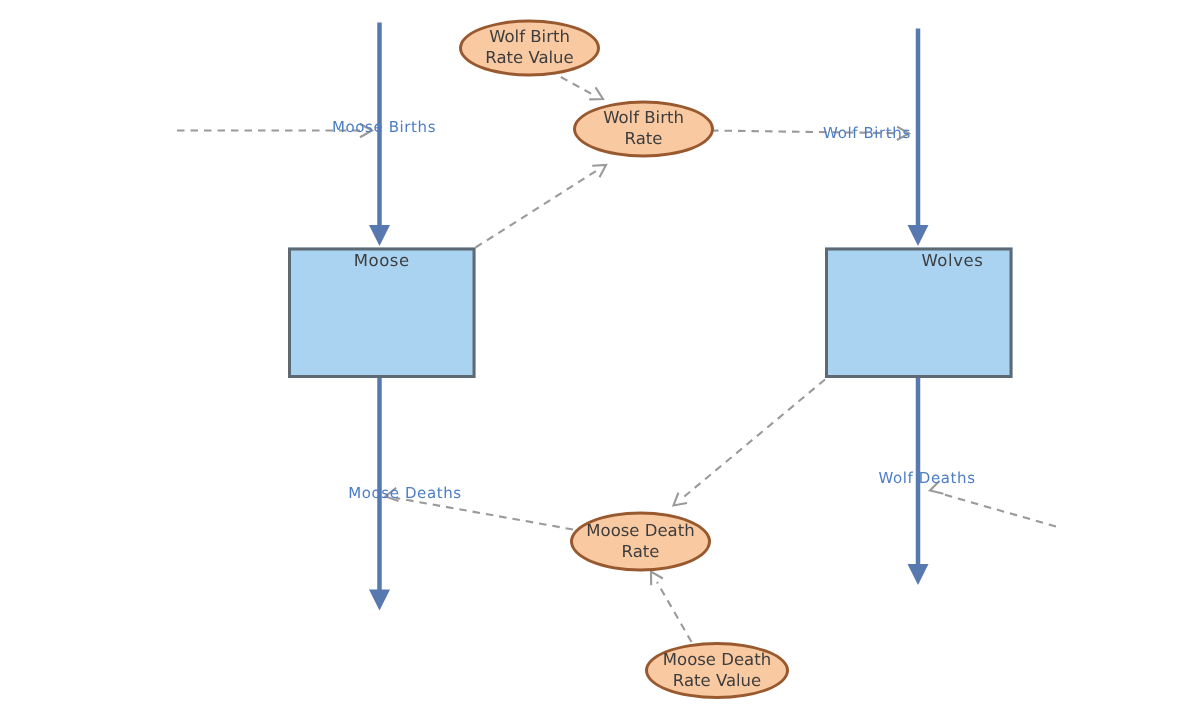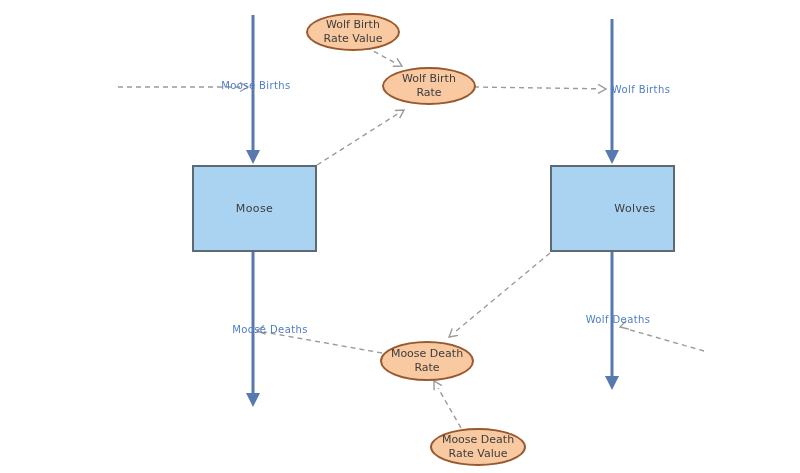--- a/index.html
+++ b/index.html
@@ -15,21 +15,21 @@
   }
   .flow-line{stroke:#5878B0;stroke-width:3;fill:none;}
   .flow-head{fill:#5878B0;stroke:none;}
   .dash-line{stroke:#9a9a9a;stroke-width:1.4;fill:none;stroke-dasharray:5 4;}
   .dash-head{stroke:#9a9a9a;stroke-width:1.4;fill:none;}
   .stock{
     position:absolute;
     box-sizing:border-box;
     background:#A9D3F1;
     border:2px solid #5E6A73;
-    display:flex;align-items:center;justify-content:center;
+    display:flex;align-items:flex-start;justify-content:center;
     font-size:11px;color:#3D3D3D;letter-spacing:.4px;
   }
   .stock.moose{left:192px;top:165px;width:125px;height:87px;}
   .stock.wolves{left:550px;top:165px;width:125px;height:87px;padding-left:45px;}
   .variable{
     position:absolute;
     box-sizing:border-box;
     background:#F9C9A2;
     border:2px solid #99592F;
     border-radius:50%;
@@ -46,21 +46,21 @@
   .var-wolf-death-rate{left:701px;top:340px;width:96px;height:38px;}
   .flow-label{
     position:absolute;
     transform:translateX(-50%);
     color:#4D7EC5;
     font-size:10px;
     letter-spacing:.4px;
     white-space:nowrap;
   }
   .lbl-moose-births{left:256px;top:80px;}
-  .lbl-wolf-births{left:641px;top:84px;}
+  .lbl-wolf-births{left:578px;top:84px;}
   .lbl-moose-deaths{left:254px;top:324px;padding-left:32px;}
   .lbl-wolf-deaths{left:618px;top:314px;}
 </style>
 </head>
 <body>
 
 <div class="canvas">
 
   <svg class="connector-layer" viewBox="0 0 800 473">
 

